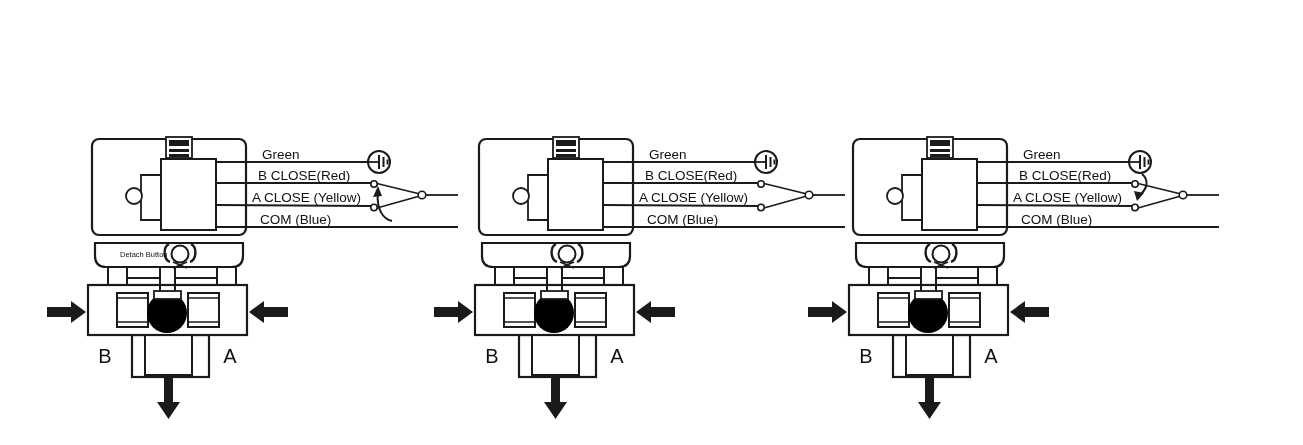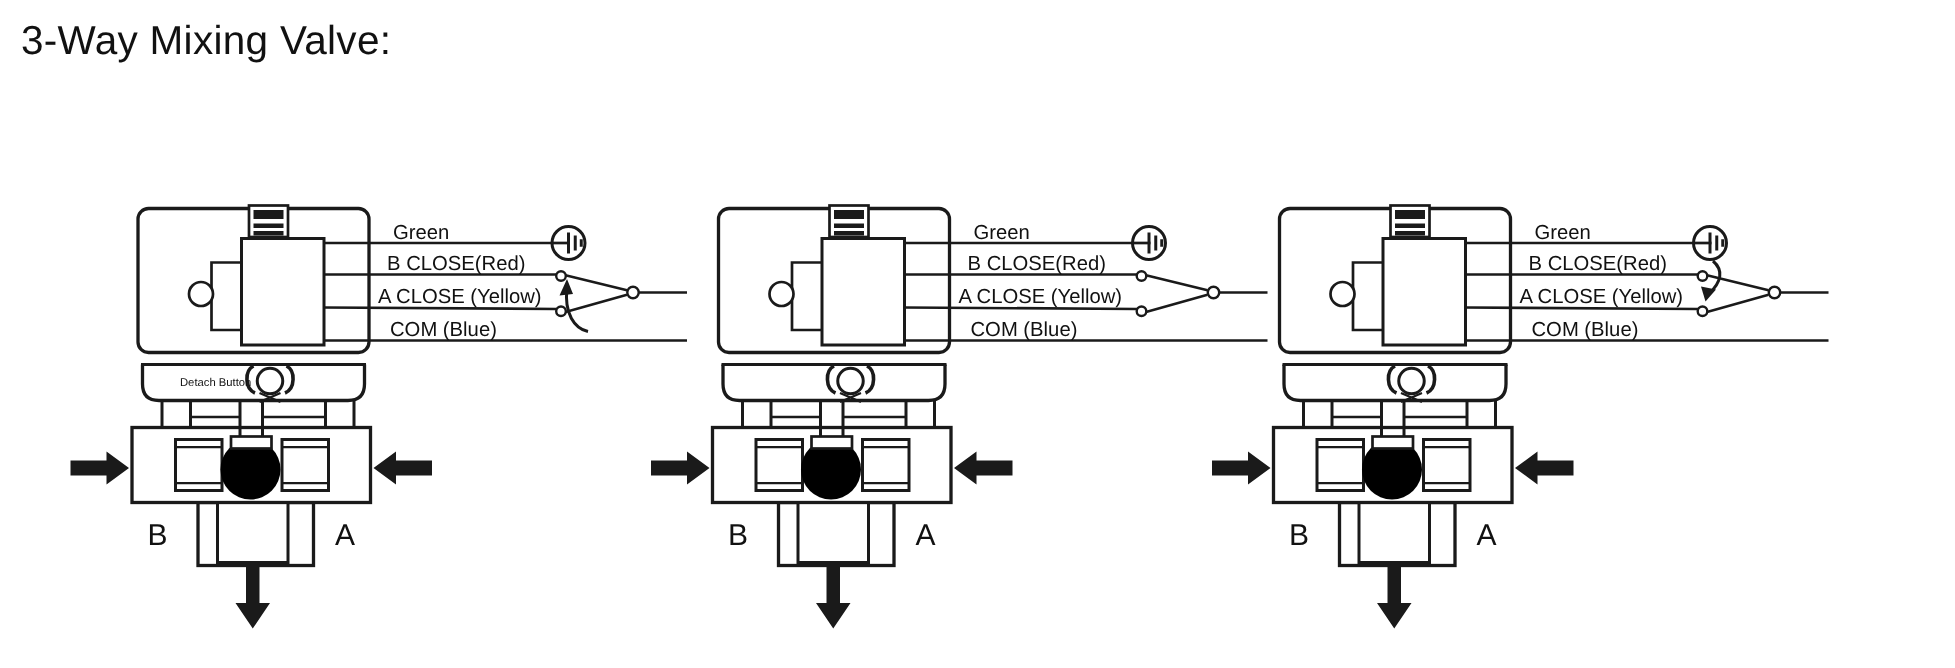--- a/index.html
+++ b/index.html
@@ -51,21 +51,20 @@
     stroke: none;
   }
   .wire-label { font-size: 13.5px; }
   .port-label { font-size: 20px; }
   .detach-label { font-size: 7.5px; }
 </style>
 </head>
 <body>
 
 <div id="page">
-  <h1 id="page-title">3-Way Mixing Valve:</h1>
   <div class="diagrams-row">
       <svg class="valve-svg" width="420" height="312" viewBox="0 0 420 312" style="left: 40px;">
 
     <g>
       <rect class="outline whitefill" x="52" y="9" width="154" height="96" rx="7" stroke-width="2.2"></rect>
 
       <line class="outline" x1="54" y1="113" x2="204" y2="113" stroke-width="2"></line>
       <path class="outline" d="M 55 113 L 55 126 Q 55 137 66 137 L 192 137 Q 203 137 203 126 L 203 113" stroke-width="2.2"></path>
 
       <g>

